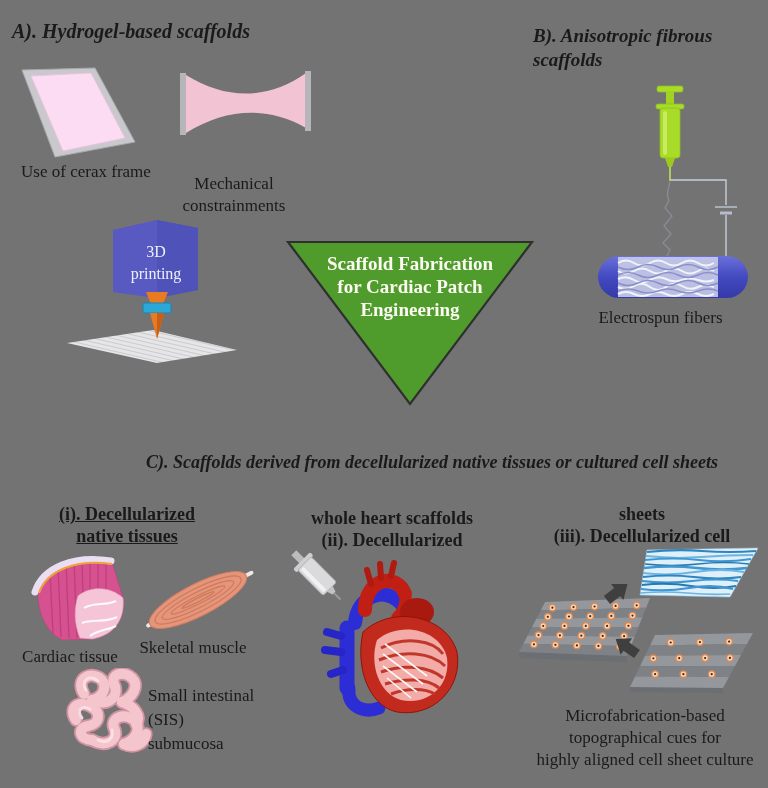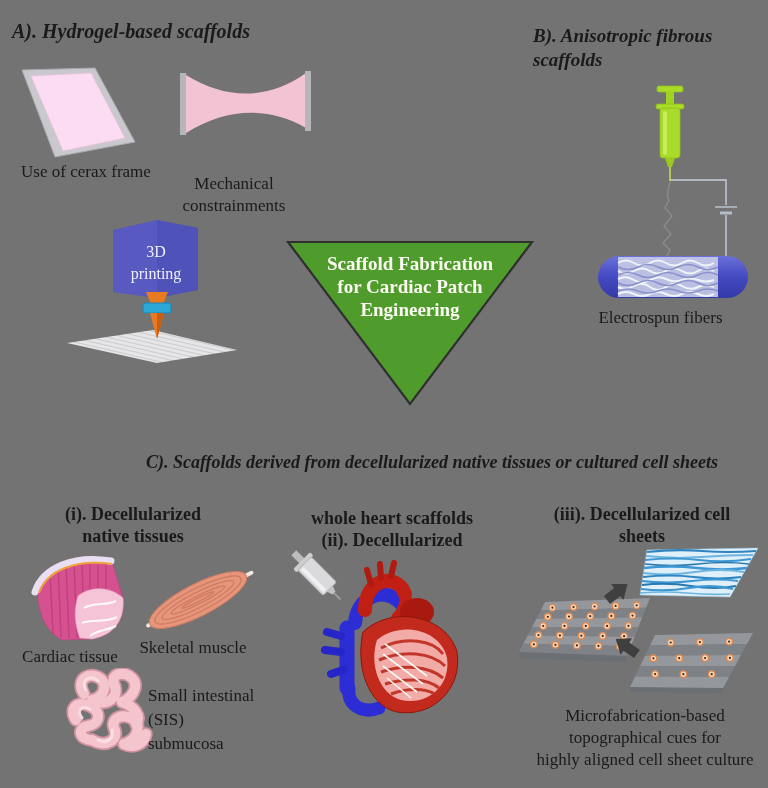--- a/index.html
+++ b/index.html
@@ -112,21 +112,21 @@
         <path d="M58,195 q10,-5 20,0 t20,0 t20,0 t20,0 t20,0"></path>
         <path d="M58,203 q10,5 20,0 t20,0 t20,0 t20,0 t20,0"></path>
         <path d="M58,211 q10,-4 20,0 t20,0 t20,0 t20,0 t20,0"></path>
       </g>
     </g>
   </svg>
   <div class="lbl" style="left:568px;top:307px;width:185px;">Electrospun fibers</div>
 
   <div class="title title-c" style="left:0;top:452px;width:768px;">C). Scaffolds derived from decellularized native tissues or cultured cell sheets</div>
 
-  <div class="heading" style="left:33px;top:503px;width:200px;">
+  <div class="heading" style="left:27px;top:503px;width:200px;text-decoration:underline;">
     <div>(i). Decellularized</div>
     <div>native tissues</div>
   </div>
 
   <svg style="left:26px;top:550px;" width="115" height="100" viewBox="0 0 115 100">
     <path d="M12,40 C20,16 50,5 86,12 L97,48 C99,70 88,85 66,89 L36,90 C20,82 11,62 12,40 Z" fill="#d6518f" stroke="#b84378" stroke-width="0.6"></path>
     <g stroke="#c23f7e" stroke-width="1.4">
       <line x1="24" y1="22" x2="27" y2="84"></line>
         <line x1="32" y1="16" x2="35" y2="87"></line>
       <line x1="40" y1="12" x2="43" y2="88"></line>
@@ -237,22 +237,22 @@
       <g stroke="#fbf7f4" stroke-width="1.6">
         <line x1="100" y1="96" x2="142" y2="128"></line>
           <line x1="98" y1="106" x2="138" y2="136"></line>
         <line x1="98" y1="118" x2="132" y2="144"></line>
           <line x1="102" y1="130" x2="126" y2="150"></line>
       </g>
     </g>
   </svg>
 
   <div class="heading" style="left:522px;top:503px;width:240px;">
+    <div>sheets</div>
     <div>(iii). Decellularized cell</div>
-    <div>sheets</div>
   </div>
 
   <svg style="left:505px;top:540px;" width="263" height="162" viewBox="0 0 263 162">
 
     <g>
       <polygon points="142,10 253,8 225,57 135,55" fill="#dff0fa" stroke="#9cc8e4" stroke-width="0.6"></polygon>
       <g fill="none">
         <path d="M142,12 q28,-3 55,-1 t54,0" stroke="#2f85c0" stroke-width="2.2"></path>
         <path d="M141,16 q28,3 55,1 t52,-2" stroke="#6db4e0" stroke-width="1.8"></path>
         <path d="M140,20 q28,-3 54,0 t52,-1" stroke="#3e97d2" stroke-width="2.2"></path>

